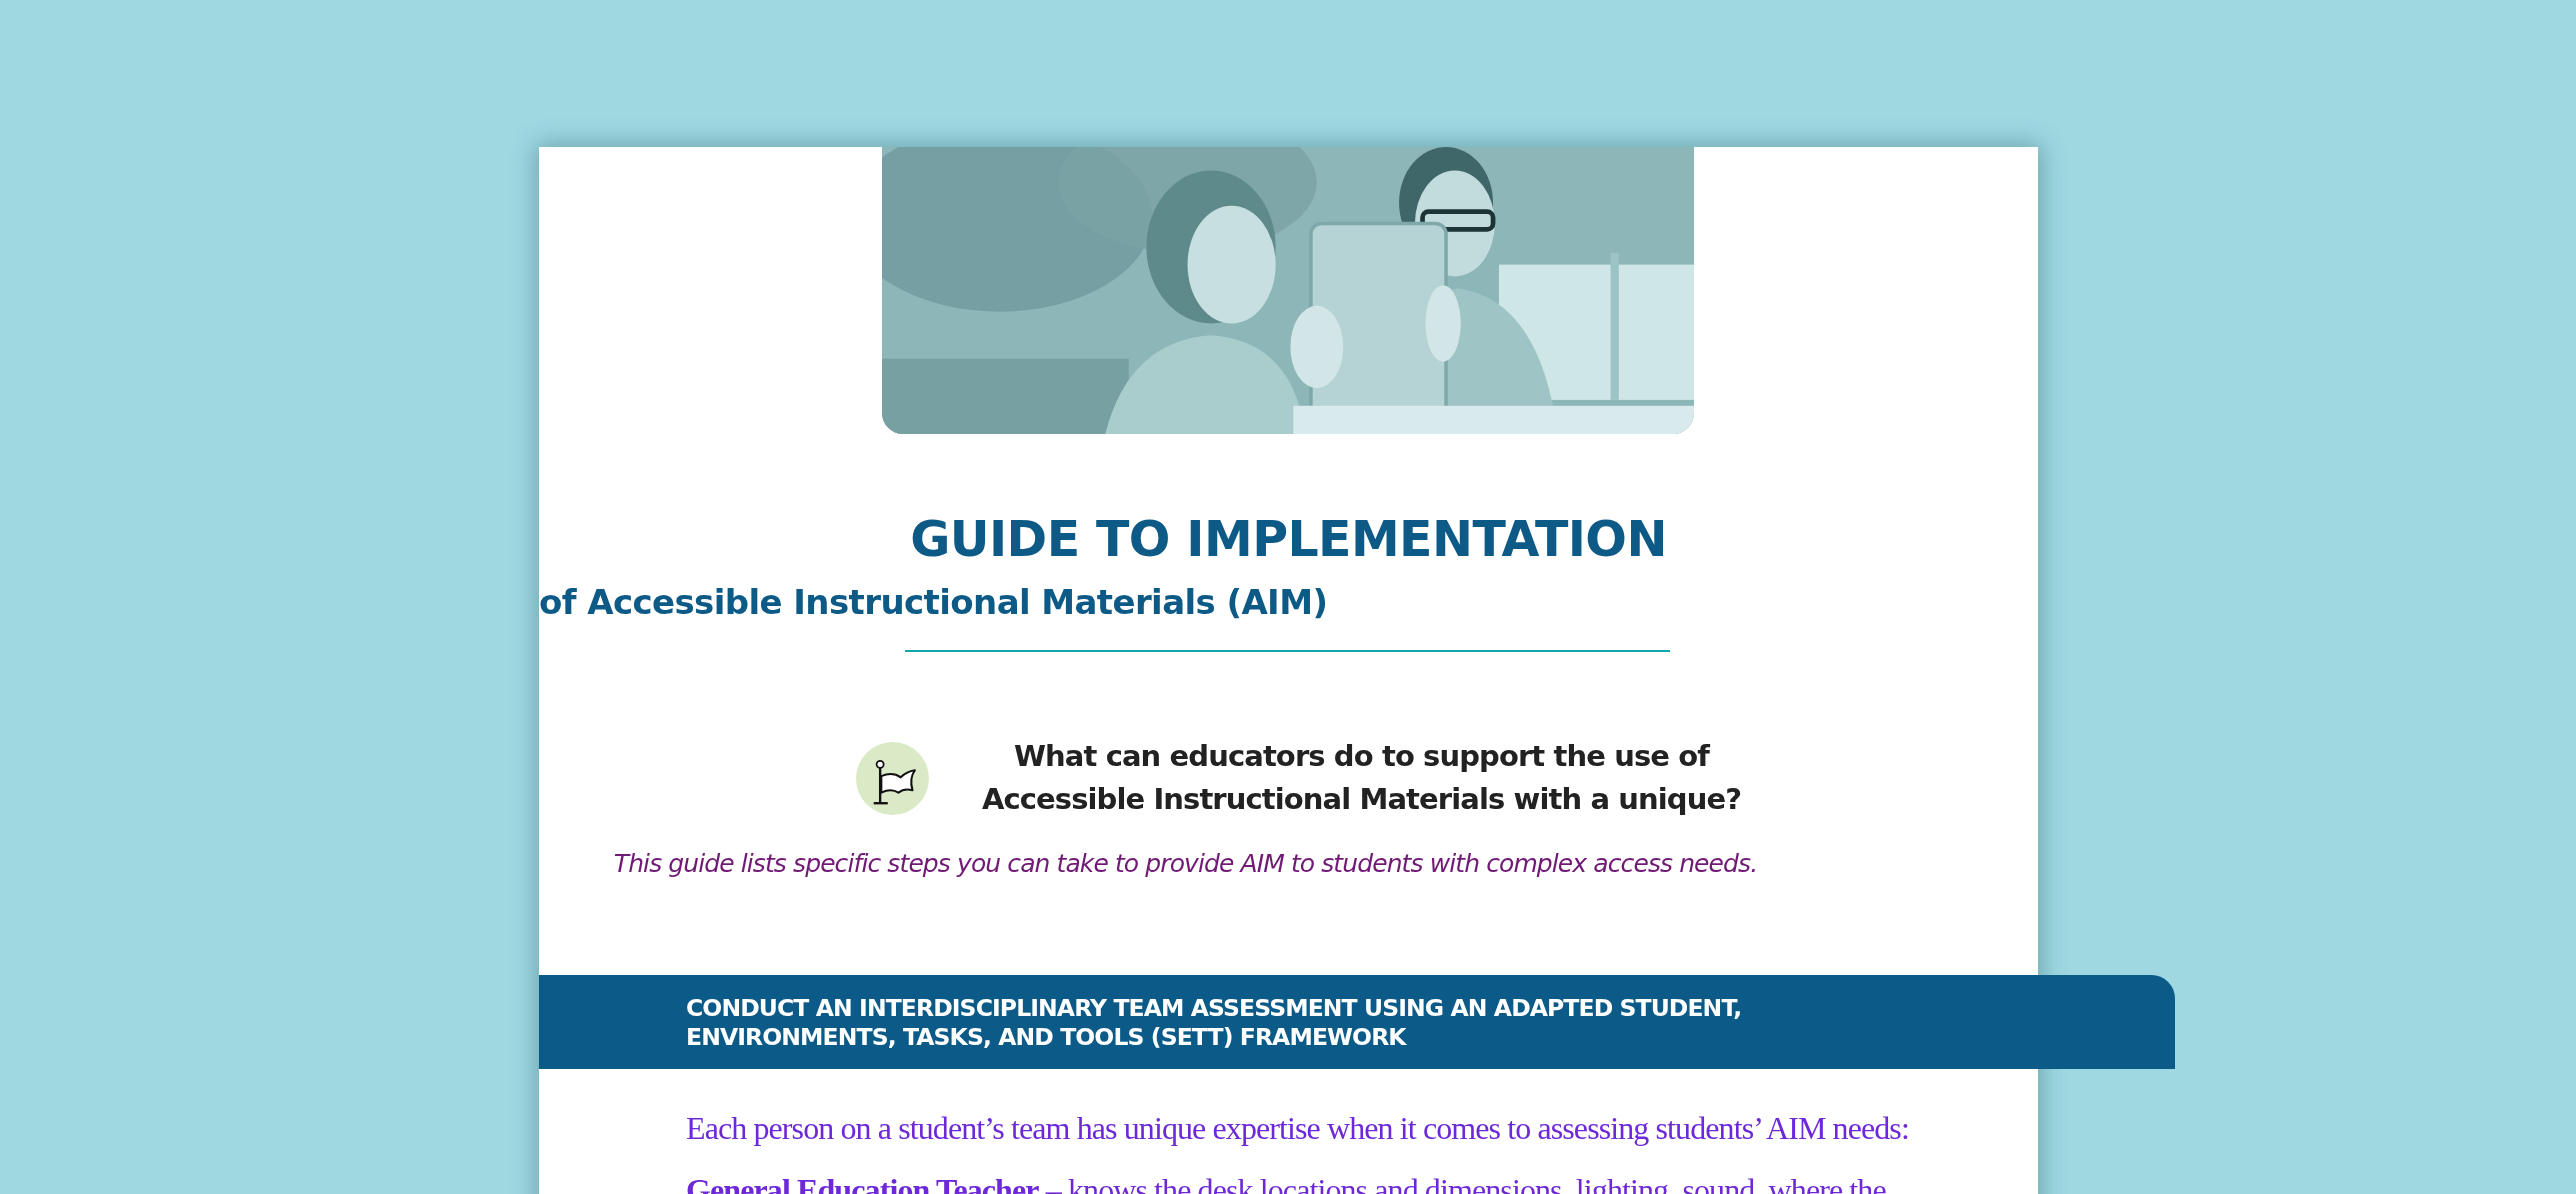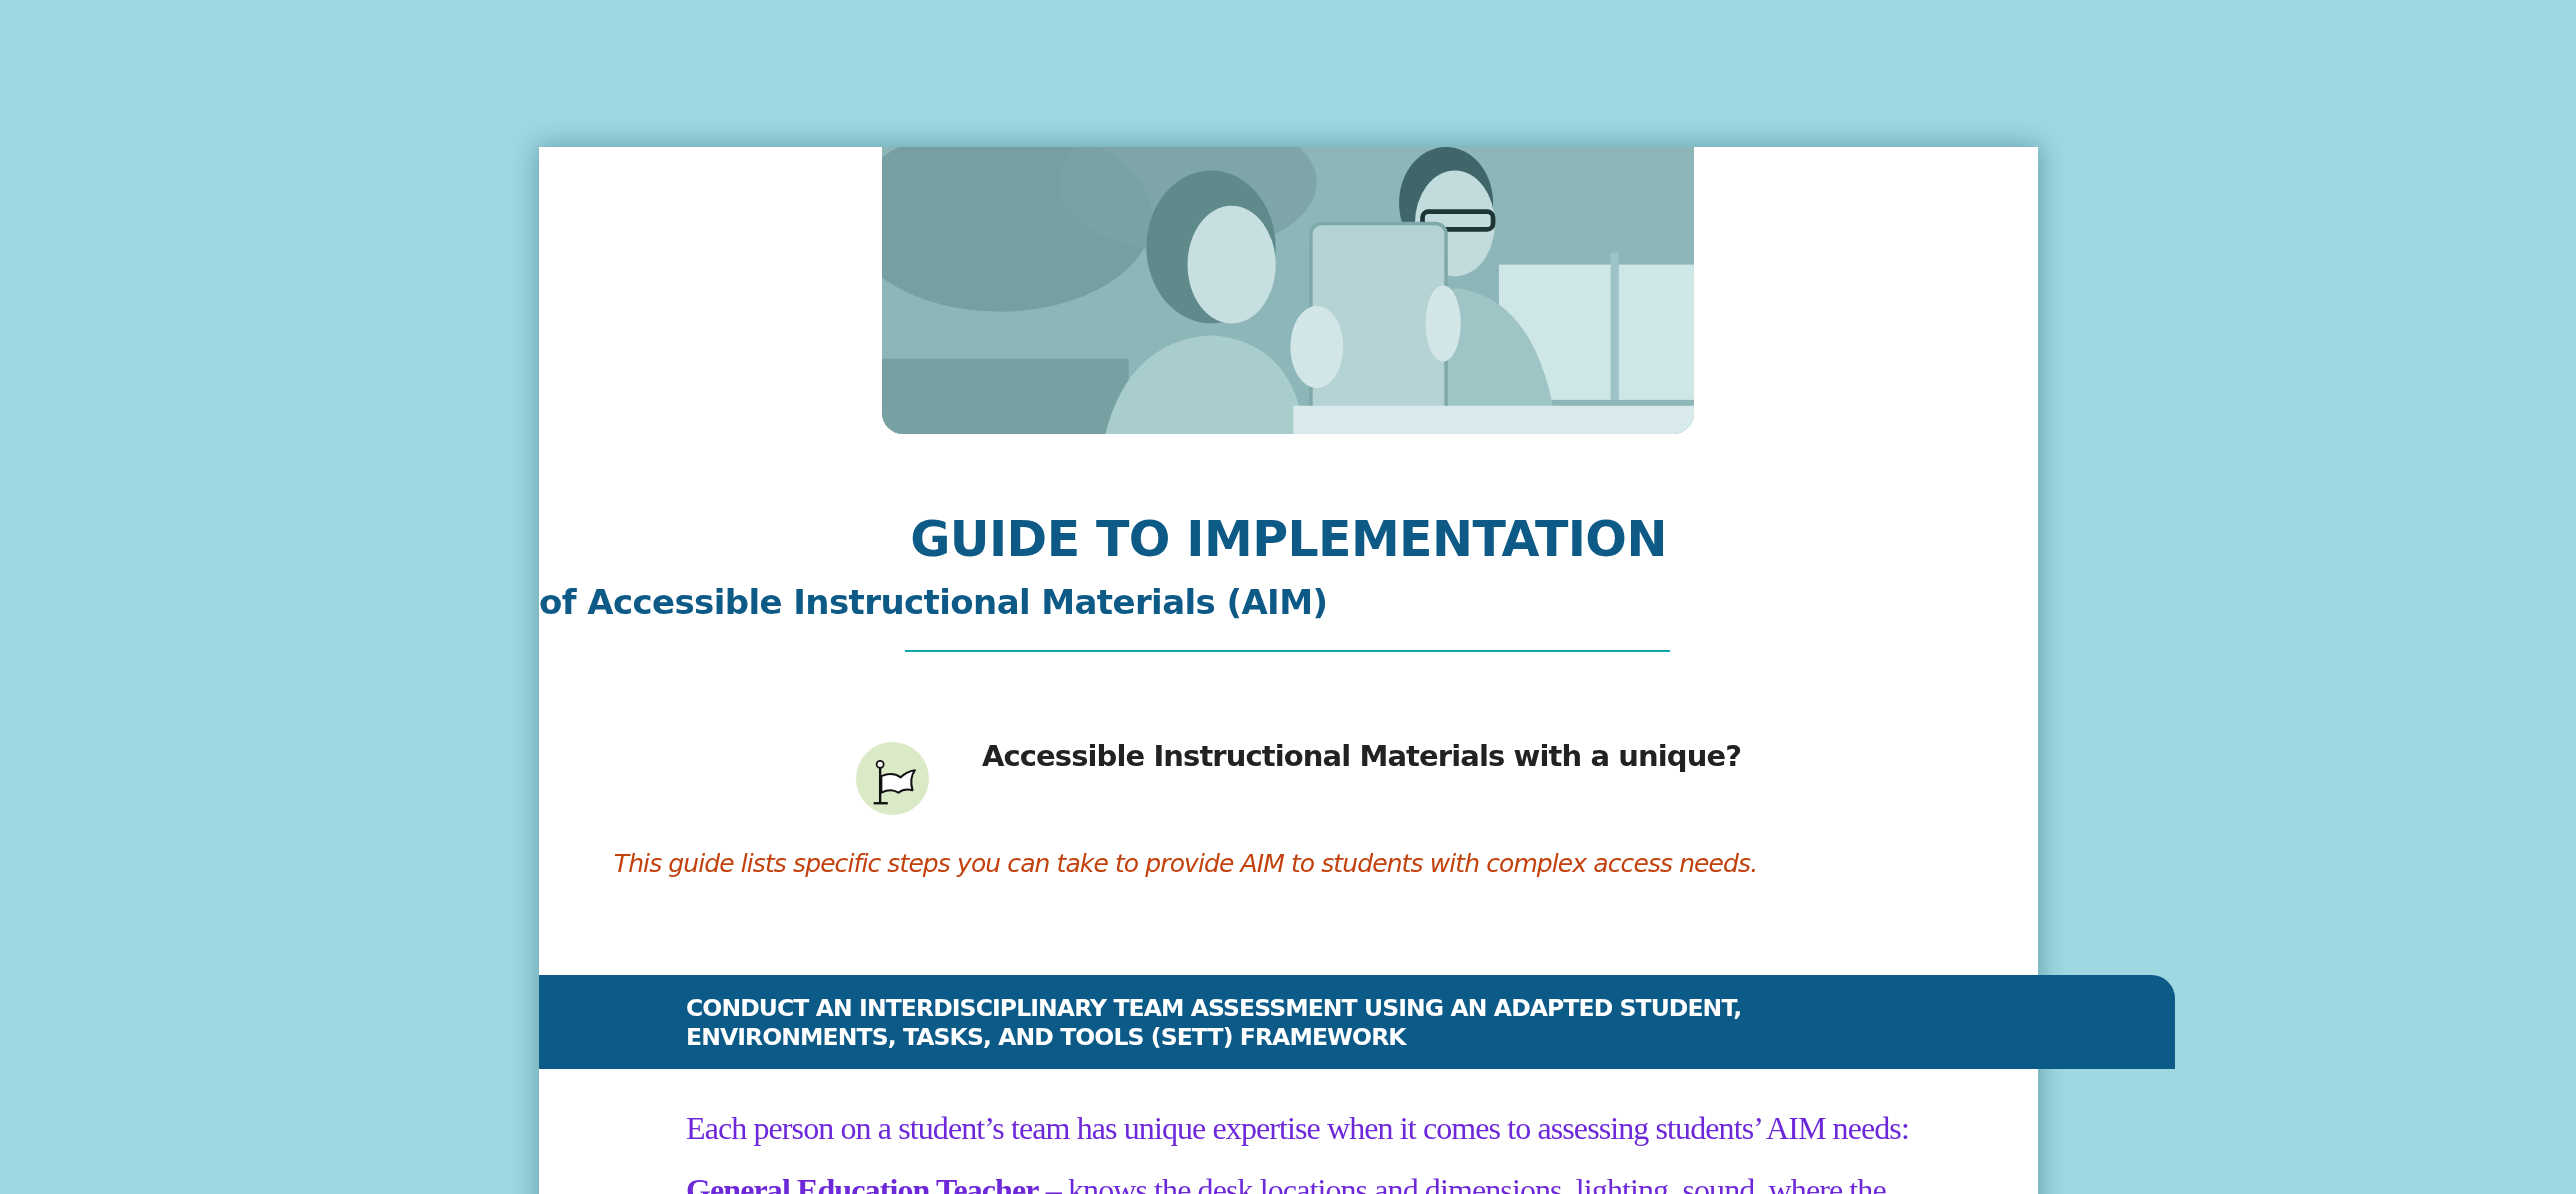--- a/index.html
+++ b/index.html
@@ -96,21 +96,21 @@
       line-height: 43px;
     }
     .question span { display: block; }
 
     .intro {
       position: absolute;
       left: 0;
       width: 1293px;
       top: 699px;
       text-align: center;
-      color: #c2410c;
+      color: #701a75;
       font-family: "DejaVu Sans", sans-serif;
       font-style: italic;
       font-size: 25px;
       letter-spacing: -0.9px;
       line-height: 35px;
     }
 
     .section-banner {
       position: absolute;
       left: 0;
@@ -186,20 +186,21 @@
   <div class="flag-badge">
     <svg viewBox="0 0 124 124">
       <circle cx="41" cy="38" r="6" fill="#ffffff" stroke="#111" stroke-width="3"></circle>
       <line x1="41" y1="44" x2="41" y2="104" stroke="#111" stroke-width="4"></line>
       <line x1="30" y1="104" x2="54" y2="104" stroke="#111" stroke-width="4"></line>
       <path d="M43 58 Q62 50 76 60 Q86 50 100 48 Q90 62 96 82 Q82 78 72 86 Q60 78 43 86 Z" fill="#ffffff" stroke="#111" stroke-width="3.5" stroke-linejoin="round"></path>
     </svg>
   </div>
 
   <div class="question">
+    <span>What can educators do to support the use of</span>
     <span>Accessible Instructional Materials with a unique?</span>
   </div>
 
   <div class="intro">This guide lists specific steps you can take to provide AIM to students with complex access needs.</div>
 
   <div class="section-banner">
     <div class="section-banner-text">
       <span>CONDUCT AN INTERDISCIPLINARY TEAM ASSESSMENT USING AN ADAPTED STUDENT,</span>
       <span>ENVIRONMENTS, TASKS, AND TOOLS (SETT) FRAMEWORK</span>
     </div>

